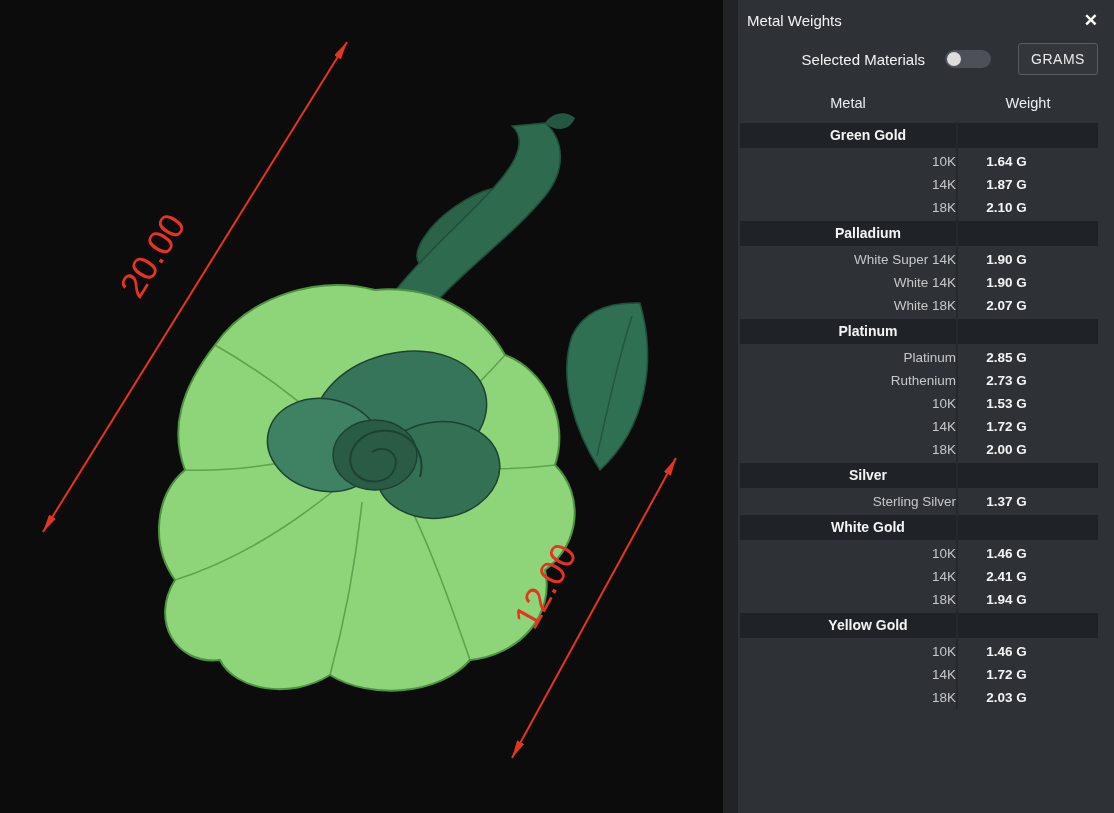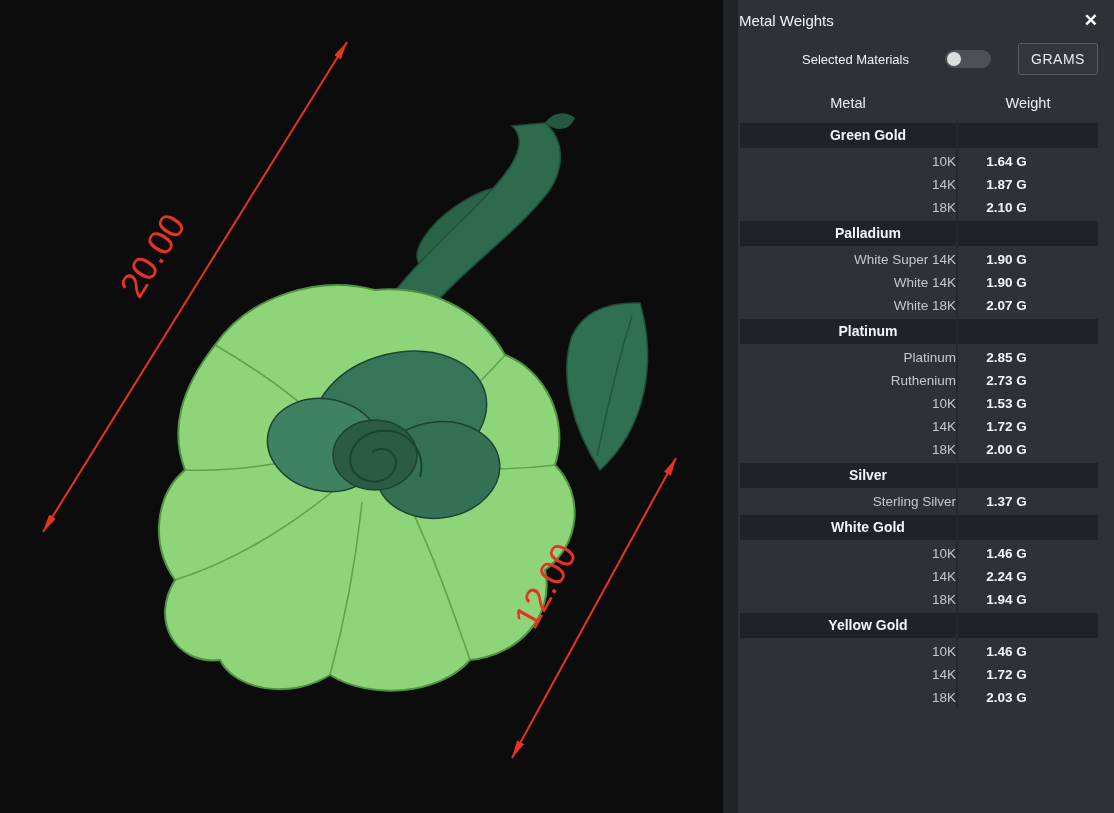--- a/index.html
+++ b/index.html
@@ -14,27 +14,27 @@
   html,body{margin:0;padding:0;background:#000;}
   body{width:1114px;height:813px;overflow:hidden;font-family:"Liberation Sans",sans-serif;}
   .app{display:flex;width:1114px;height:813px;}
   .viewport{flex:1 1 auto;min-width:0;background:#0c0c0c;position:relative;}
   .viewport svg{display:block;width:100%;height:100%;}
   svg text{font-family:"Liberation Sans",sans-serif;}
 
   .rail{width:391px;box-sizing:border-box;background:var(--panel-bg);
         border-left:15px solid var(--gutter);display:flex;flex-direction:column;color:var(--text);}
   .panel-header{display:flex;align-items:center;justify-content:space-between;
-        padding:12px 16px 8px 1px;}
+        padding:12px 16px 8px 9px;}
   .panel-title{font-size:15px;color:var(--text);}
   .close{font-size:17px;font-weight:bold;color:#fff;cursor:pointer;line-height:1;}
 
   .controls-row{display:flex;align-items:center;justify-content:flex-end;
         padding:6px 16px 16px 9px;}
-  .sel-label{font-size:13px;color:var(--text);margin-right:36px;}
+  .sel-label{font-size:15px;color:var(--text);margin-right:20px;}
   .toggle{width:46px;height:18px;border-radius:10px;background:#4d5056;position:relative;
         margin-right:27px;cursor:pointer;flex:0 0 auto;}
   .toggle .knob{position:absolute;left:2px;top:2px;width:14px;height:14px;border-radius:50%;
         background:#dddddd;}
   .grams-btn{height:32px;min-width:80px;padding:0 12px;border-radius:3px;cursor:pointer;
         background:#33373c;border:1px solid #5a5e64;color:#e9eaeb;font-size:14px;
         letter-spacing:.5px;font-family:"Liberation Sans",sans-serif;}
 
   .table-head{display:grid;grid-template-columns:216px 2px 140px;margin:0 14px 6px 2px;
         height:24px;line-height:24px;font-size:14.5px;color:#eceff1;}
@@ -219,21 +219,21 @@
           <div class="cell weight"></div>
         </div>
         <div class="trow data">
           <div class="cell metal">10K</div>
           <div></div>
           <div class="cell weight">1.46 G</div>
         </div>
         <div class="trow data">
           <div class="cell metal">14K</div>
           <div></div>
-          <div class="cell weight">2.24 G</div>
+          <div class="cell weight">2.41 G</div>
         </div>
         <div class="trow data">
           <div class="cell metal">18K</div>
           <div></div>
           <div class="cell weight">1.94 G</div>
         </div>
         <div class="trow group">
           <div class="cell name">Yellow Gold</div>
           <div></div>
           <div class="cell weight"></div>

